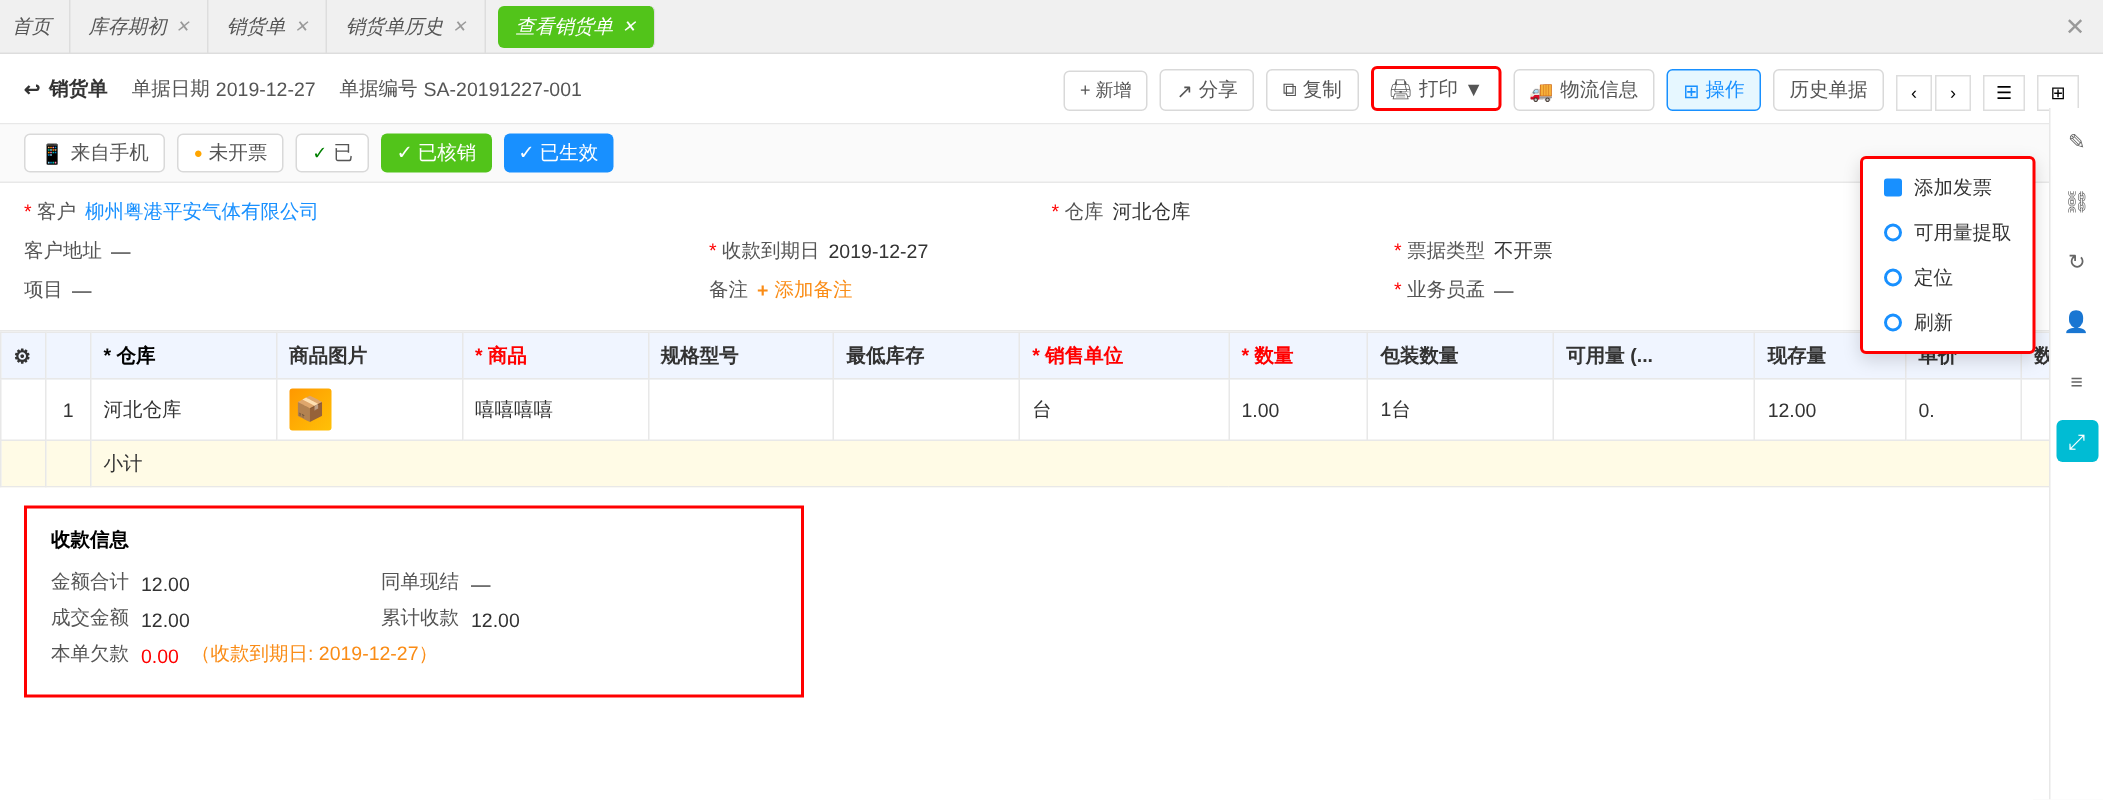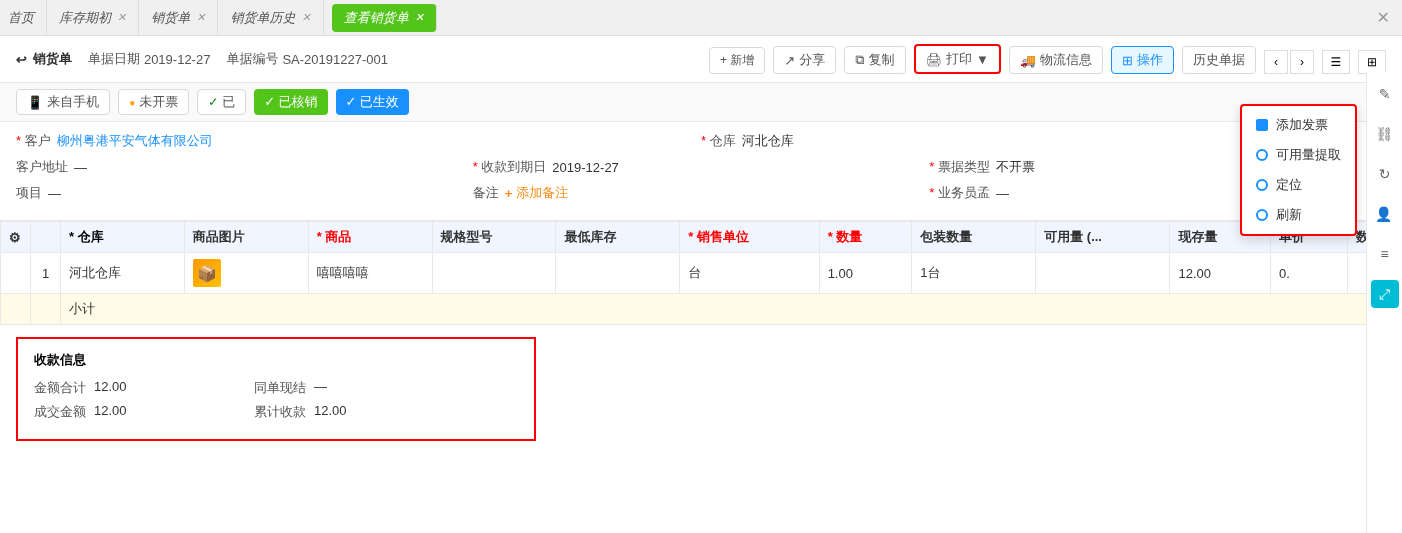--- a/index.html
+++ b/index.html
@@ -198,21 +198,21 @@
     }
     .payment-info {
       border: 2px solid red;
       border-radius: 0;
       padding: 12px 16px;
       width: 520px;
       background: #fff;
     }
     .payment-title { font-weight: bold; margin-bottom: 10px; font-size: 13px; }
     .payment-row { display: flex; align-items: center; margin-bottom: 6px; gap: 40px; }
-    .payment-field { display: flex; align-items: flex-start; gap: 8px; min-width: 180px; }
+    .payment-field { display: flex; align-items: flex-end; gap: 8px; min-width: 180px; }
     .payment-label { color: #555; white-space: nowrap; }
     .payment-value { color: #333; }
     .payment-value.red { color: red; }
     .payment-value.orange { color: #fa8c16; }
 
     
     .right-sidebar {
       position: absolute;
       right: 0;
       top: 36px;
@@ -470,20 +470,27 @@
       <div class="payment-row">
         <div class="payment-field">
           <span class="payment-label">成交金额</span>
           <span class="payment-value">12.00</span>
         </div>
         <div class="payment-field">
           <span class="payment-label">累计收款</span>
           <span class="payment-value">12.00</span>
         </div>
       </div>
+      <div class="payment-row">
+        <div class="payment-field" style="min-width:0;">
+          <span class="payment-label">本单欠款</span>
+          <span class="payment-value red">0.00</span>
+          <span class="payment-value orange">（收款到期日: 2019-12-27）</span>
+        </div>
+      </div>
     </div>
   </div>
 
   <div class="dropdown-menu">
     <div class="dropdown-item">
       <span class="menu-icon-sq"></span>
       <span>添加发票</span>
     </div>
     <div class="dropdown-item">
       <span class="dot-outline"></span>

